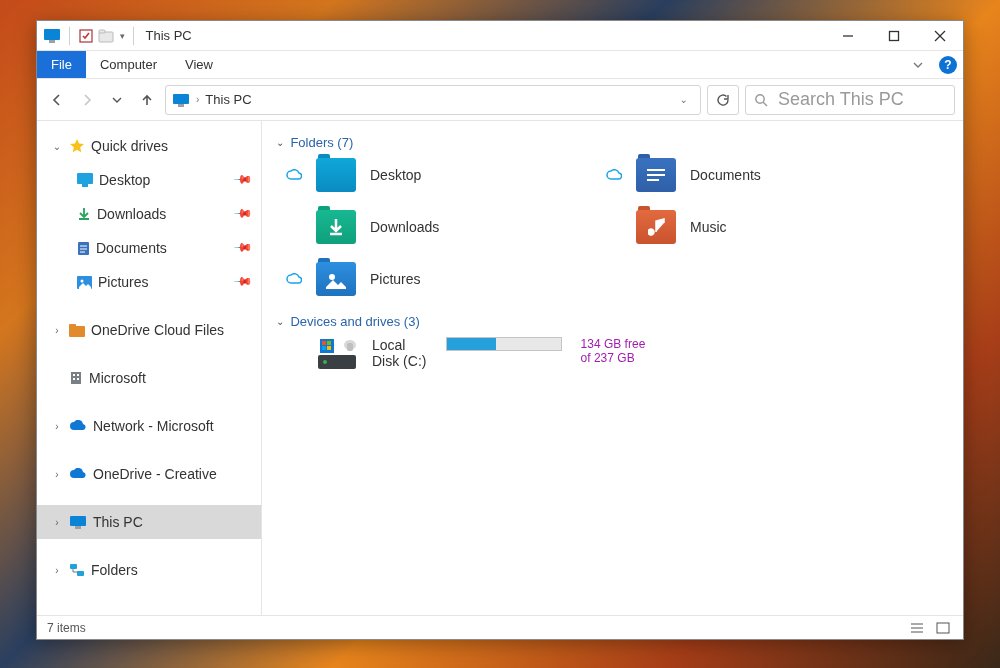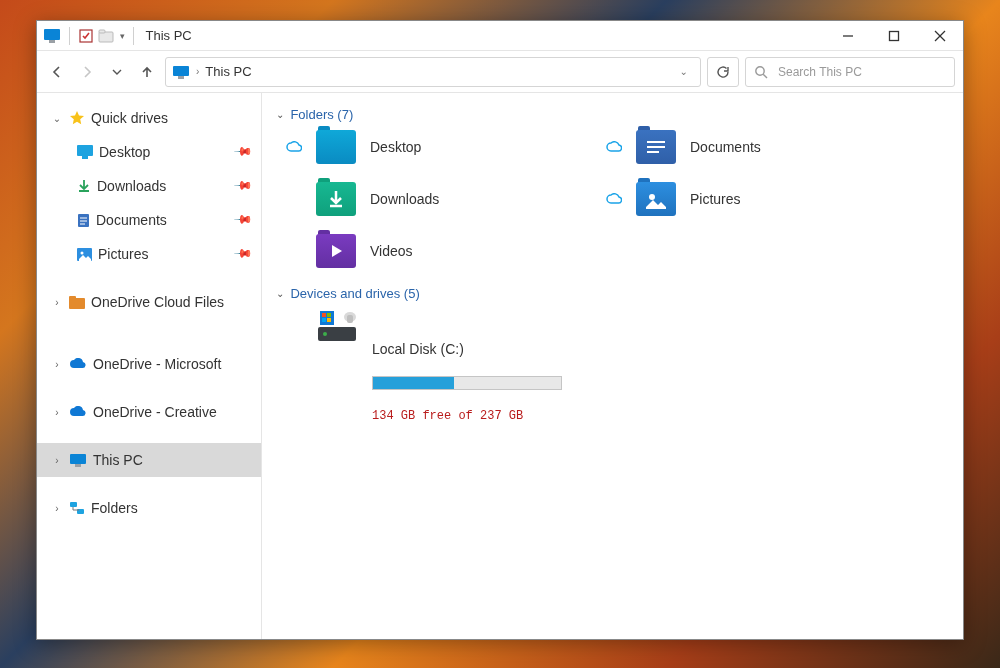--- a/index.html
+++ b/index.html
@@ -80,21 +80,21 @@
   }
   .addr .end { margin-left:auto; display:flex; align-items:center; gap:2px; }
   .iconbtn {
     width:32px; height:30px; border:1px solid #d5d5d5; border-radius:3px;
     display:flex; align-items:center; justify-content:center; color:#555;
   }
   .search {
     width:210px; height:30px; border:1px solid #d5d5d5; border-radius:3px;
     display:flex; align-items:center; padding:0 8px; gap:8px;
   }
-  .search input { border:none; outline:none; font-size:12px; width:100%; color:#14532d; }
+  .search input { border:none; outline:none; font-size:18px; width:100%; color:#14532d; }
   .search input::placeholder { color:#9a9a9a; }
 
   
   .body { flex:1; display:flex; min-height:0; }
   .nav {
     width:225px; border-right:1px solid #e5e5e5;
     padding:8px 0;
     overflow:auto;
   }
   .nav .item {
@@ -113,24 +113,24 @@
   .group-hdr { display:flex; align-items:center; gap:6px; color:#2a64aa; font-size:13px; margin:4px 0 8px 0; }
   .group-hdr .chev { font-size:10px; color:#555; }
   .grid { display:flex; flex-wrap:wrap; column-gap:40px; row-gap:18px; margin-left:10px; margin-bottom:18px; }
   .folder { width:280px; display:flex; align-items:center; gap:14px; }
   .folder .cloud { width:16px; color:#1aa3e8; font-size:16px; }
   .folder .icn { width:40px; height:34px; border-radius:3px; position:relative; }
   .folder .lbl { font-size:14px; color:#333; }
 
   .drive { width:310px; display:flex; align-items:flex-start; gap:12px; margin-left:40px; }
   .drive .icn { width:44px; height:36px; position:relative; }
-  .drive .meta { display:flex; flex-direction:column; gap:19px;margin-top:32px; }
+  .drive .meta { display:flex; flex-direction:row; gap:19px; }
   .drive .bar { width:190px; height:14px; border:1px solid #c5c5c5; background:#e8e8e8; }
   .drive .bar .fill { height:100%; background:#26a0da; }
-  .drive .free { color:#b91c1c; font-size:12px;font-family:Liberation Mono, monospace; }
+  .drive .free { color:#a21caf; font-size:12px; }
 
   
   .status { height:24px; border-top:1px solid #e5e5e5; display:flex; align-items:center; padding:0 10px; font-size:12px; color:#555; }
   .status .right { margin-left:auto; display:flex; gap:6px; }
   .status .vbtn { width:20px; height:18px; display:flex; align-items:center; justify-content:center; border:1px solid transparent; }
 
   
   .ficn-tab { position:absolute; top:-4px; left:2px; width:12px; height:6px; border-radius:2px 2px 0 0; }
   .ficn-body { position:absolute; inset:0; border-radius:3px; }
 
@@ -179,20 +179,34 @@
       </div>
       <div class="ctrl">
         <svg width="12" height="12">
             <line x1="1" y1="1" x2="11" y2="11" stroke="#333" stroke-width="1.3"></line>
             <line x1="11" y1="1" x2="1" y2="11" stroke="#333" stroke-width="1.3"></line>
           </svg>
       </div>
     </div>
   </div>
 
+  <div class="ribbon">
+    <div class="tab file">File</div>
+    <div class="tab">Computer</div>
+    <div class="tab">View</div>
+    <div class="spacer"></div>
+    <div class="rcap">
+      <svg width="14" height="14">
+          <path d="M3 5 l4 4 l4 -4" fill="none" stroke="#777" stroke-width="1.4"></path>
+        </svg>
+    </div>
+    <div class="rcap">
+      <div class="help">?</div>
+    </div>
+  </div>
 
   <div class="navrow">
     <div class="navbtn">
       <svg width="16" height="16">
           <path d="M10 3 l-5 5 l5 5" fill="none" stroke="#555" stroke-width="1.6"></path>
         </svg>
     </div>
     <div class="navbtn disabled">
       <svg width="16" height="16">
           <path d="M6 3 l5 5 l-5 5" fill="none" stroke="#c6c6c6" stroke-width="1.6"></path>
@@ -299,29 +313,42 @@
         <span class="chev">›</span>
         <span>
             <svg width="16" height="13">
               <rect x="0" y="2" width="16" height="11" rx="1" fill="#e38a2c"></rect>
               <rect x="0" y="0" width="7" height="4" rx="1" fill="#e38a2c"></rect>
             </svg>
           </span>
         <span>OneDrive Cloud Files</span>
       </div>
       <div class="spacer"></div>
+      <div class="item">
+        <span class="chev hidden">›</span>
+        <span>
+            <svg width="14" height="14">
+              <rect x="2" y="1" width="10" height="12" fill="#7a7f85"></rect>
+              <rect x="4" y="3" width="2" height="2" fill="#fff"></rect>
+              <rect x="8" y="3" width="2" height="2" fill="#fff"></rect>
+              <rect x="4" y="7" width="2" height="2" fill="#fff"></rect>
+              <rect x="8" y="7" width="2" height="2" fill="#fff"></rect>
+            </svg>
+          </span>
+        <span>Microsoft</span>
+      </div>
       <div class="spacer"></div>
       <div class="item">
         <span class="chev">›</span>
         <span>
             <svg width="18" height="12">
               <path d="M5 10a4 4 0 0 1 0-8 5 5 0 0 1 9 2 3 3 0 0 1 -1 6z" fill="#0f78d4"></path>
             </svg>
           </span>
-        <span>OneDrive - Microsoft</span>
+        <span>Network - Microsoft</span>
       </div>
       <div class="spacer"></div>
       <div class="item">
         <span class="chev">›</span>
         <span>
             <svg width="18" height="12">
               <path d="M5 10a4 4 0 0 1 0-8 5 5 0 0 1 9 2 3 3 0 0 1 -1 6z" fill="#0f78d4"></path>
             </svg>
           </span>
         <span>OneDrive - Creative</span>
@@ -394,53 +421,53 @@
           <div class="icn">
             <div class="ficn-tab" style="background:#0fa07c;"></div>
               <div class="ficn-body" style="background:linear-gradient(#17b892,#0fa07c);"></div>
             <svg style="position:absolute;left:12px;top:8px;" width="16" height="18">
                 <path d="M8 1 v10 M3 8 l5 5 l5 -5" fill="none" stroke="#fff" stroke-width="2.5"></path>
                 <line x1="2" y1="16" x2="14" y2="16" stroke="#fff" stroke-width="2.5"></line>
               </svg>
           </div>
           <span class="lbl">Downloads</span>
         </div>
+        <div class="folder">
+          <span class="cloud"></span>
+          <div class="icn">
+            <div class="ficn-tab" style="background:#c9532e;"></div>
+              <div class="ficn-body" style="background:linear-gradient(#e36a3f,#c9532e);"></div>
+            <svg style="position:absolute;left:12px;top:8px;" width="18" height="18">
+                <path d="M6 14a3 3 0 1 1 0-.1 M8 14 v-11 l8 -2 v4" fill="#fff" stroke="#fff" stroke-width="1.5"></path>
+              </svg>
+          </div>
+          <span class="lbl">Music</span>
+        </div>
 
         <div class="folder">
           <span class="cloud">
               <svg width="16" height="12">
                 <path d="M5 10a4 4 0 0 1 0-8 5 5 0 0 1 8 2 3 3 0 0 1 -1 6z" fill="none" stroke="#1aa3e8" stroke-width="1.5"></path>
               </svg>
             </span>
           <div class="icn">
             <div class="ficn-tab" style="background:#1f72be;"></div>
               <div class="ficn-body" style="background:linear-gradient(#2d8fe0,#1f72be);"></div>
             <svg style="position:absolute;left:8px;top:9px;" width="24" height="18">
                 <circle cx="8" cy="6" r="3" fill="#fff"></circle>
                 <path d="M2 16 l7 -7 l5 5 l3 -3 l5 5 v2 h-20z" fill="#fff"></path>
               </svg>
           </div>
           <span class="lbl">Pictures</span>
         </div>
-        <div class="folder">
-          <span class="cloud"></span>
-          <div class="icn">
-            <div class="ficn-tab" style="background:#632fa2;"></div>
-              <div class="ficn-body" style="background:linear-gradient(#7a3bc0,#632fa2);"></div>
-            <svg style="position:absolute;left:14px;top:9px;" width="14" height="16">
-                <path d="M2 2 l10 6 l-10 6 z" fill="#fff"></path>
-              </svg>
-          </div>
-          <span class="lbl">Videos</span>
-        </div>
       </div>
 
       <div class="group-hdr">
         <span class="chev">⌄</span>
-        <span>Devices and drives (5)</span>
+        <span>Devices and drives (3)</span>
       </div>
 
       <div class="drive">
         <div class="icn">
           <svg width="44" height="36">
             <rect x="2" y="18" width="38" height="14" rx="2" fill="#3a3f44"></rect>
             <circle cx="9" cy="25" r="2" fill="#3cae4a"></circle>
             <rect x="4" y="2" width="14" height="14" fill="#0f78d4"></rect>
             <rect x="6" y="4" width="4" height="4" fill="#f25022"></rect>
               <rect x="11" y="4" width="4" height="4" fill="#7fba00"></rect>
@@ -454,14 +481,31 @@
           <span style="font-size:14px;color:#333;">Local Disk (C:)</span>
           <div class="bar">
             <div class="fill" style="width:43%;"></div>
           </div>
           <span class="free">134 GB free of 237 GB</span>
         </div>
       </div>
     </div>
   </div>
 
+  <div class="status">
+    <span>7 items</span>
+    <div class="right">
+      <div class="vbtn">
+        <svg width="14" height="12">
+            <line x1="1" y1="2" x2="13" y2="2" stroke="#555"></line>
+            <line x1="1" y1="6" x2="13" y2="6" stroke="#555"></line>
+            <line x1="1" y1="10" x2="13" y2="10" stroke="#555"></line>
+          </svg>
+      </div>
+      <div class="vbtn">
+        <svg width="14" height="12">
+            <rect x="1" y="1" width="12" height="10" fill="none" stroke="#555"></rect>
+          </svg>
+      </div>
+    </div>
+  </div>
 
 </div>
 
 </body></html>

